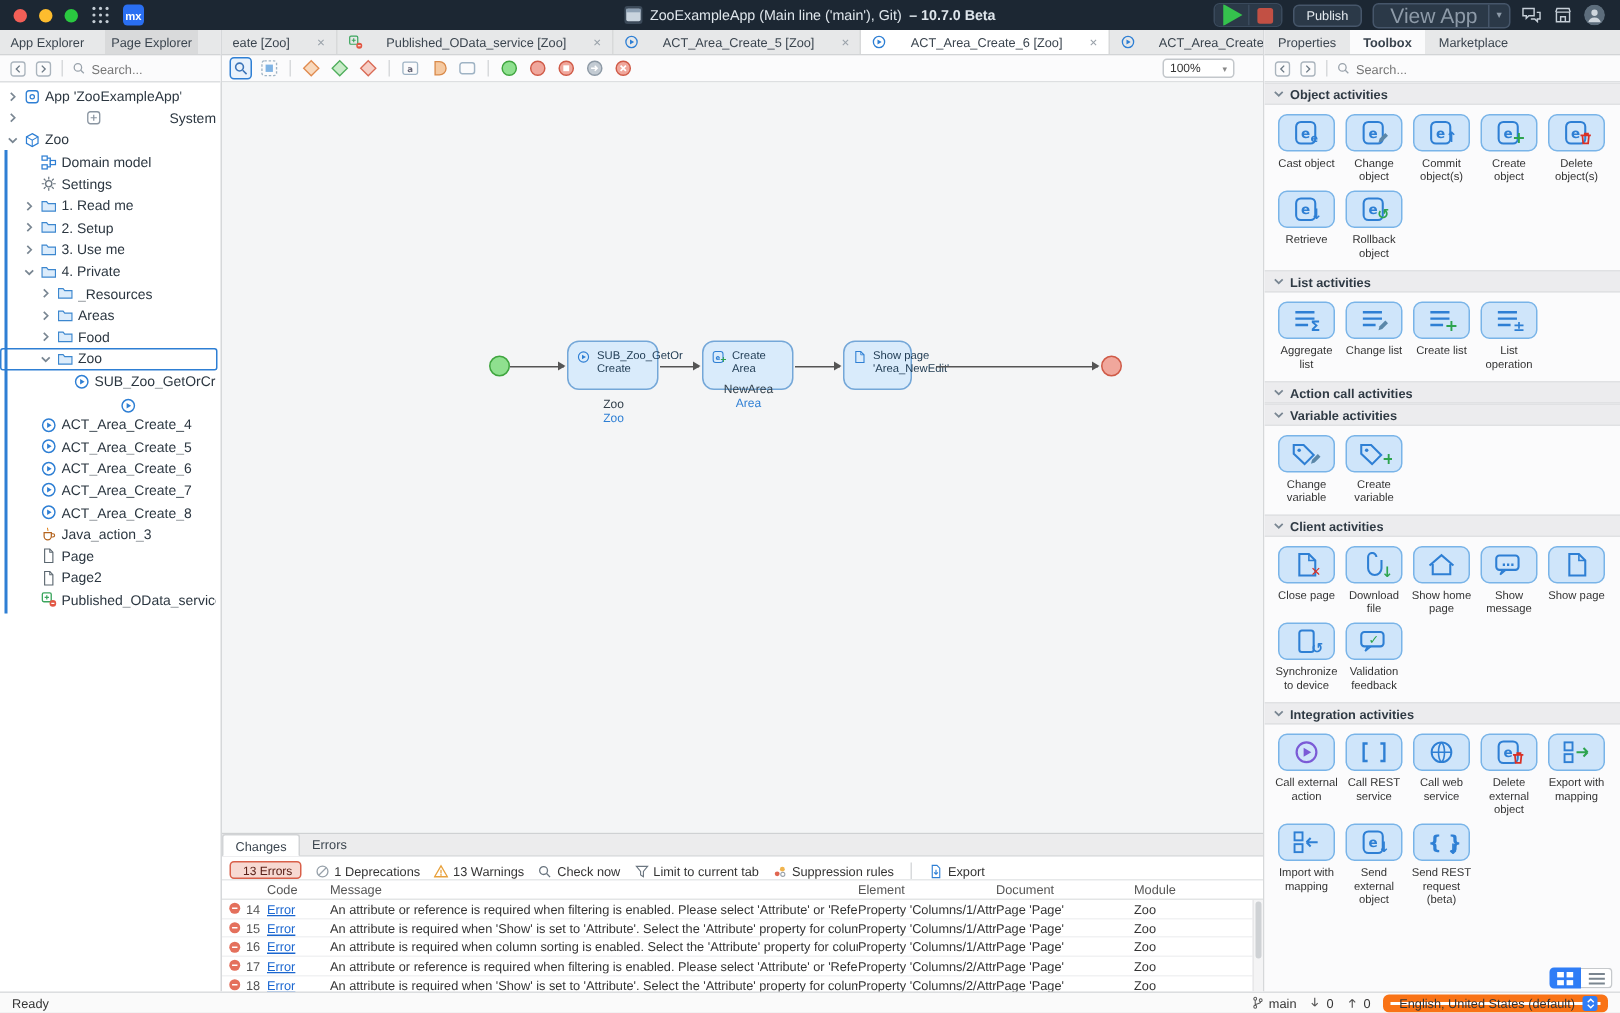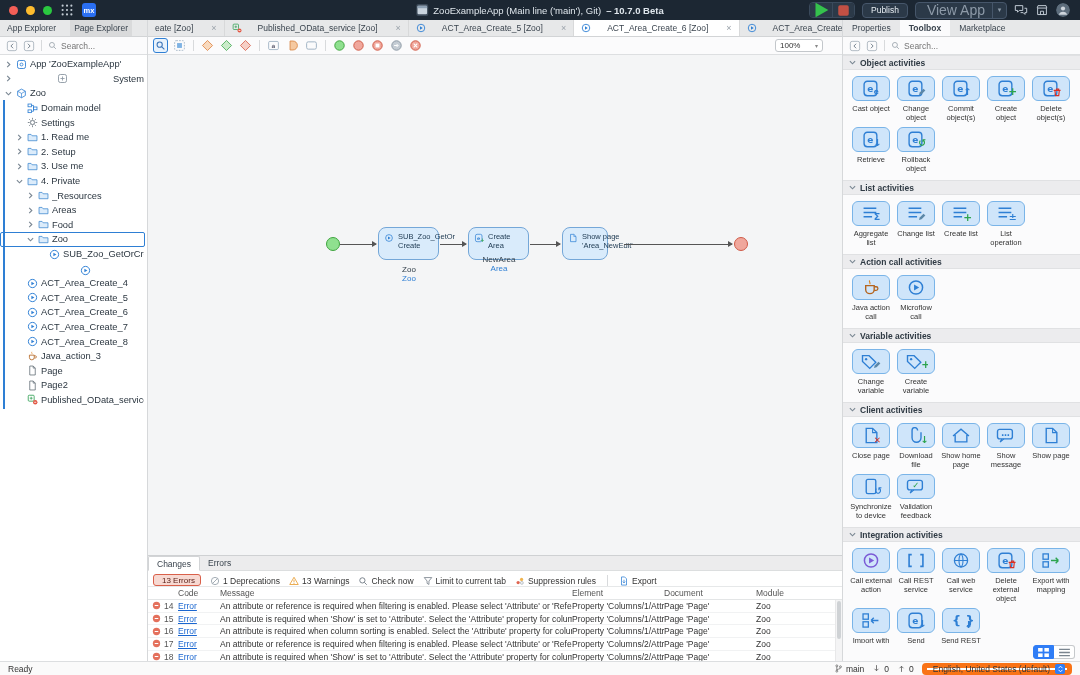--- a/index.html
+++ b/index.html
@@ -1061,41 +1061,20 @@
             </div>
           </div>
           <div class="tsec-h">
             <span class="schev">
               <svg viewBox="0 0 8 8" xmlns="http://www.w3.org/2000/svg">
                 <path d="M1 2.5l3 3 3-3" fill="none" stroke="#7a8793" stroke-width="1.3"></path>
               </svg>
             </span>
             <span class="stitle">Action call activities</span>
           </div>
-          <div class="titems">
-            <div class="titem">
-              <div class="ttile">
-                <svg viewBox="0 0 22 16" xmlns="http://www.w3.org/2000/svg">
-                  <path d="M6 6.2h8v3.6a4 4 0 0 1-8 0z" fill="none" stroke="#b4641e" stroke-width="1.3"></path>
-                  <path d="M14 7.3h1.8a1.7 1.7 0 0 1 0 3.4H14" fill="none" stroke="#b4641e" stroke-width="1.2"></path>
-                  <path d="M9.8 1.4c-1.2 1.3 1.2 2 0 3.4" fill="none" stroke="#e0821c" stroke-width="1.1"></path>
-                </svg>
-              </div>
-              <div class="tilabel">Java action call</div>
-            </div>
-            <div class="titem">
-              <div class="ttile">
-                <svg viewBox="0 0 22 16" xmlns="http://www.w3.org/2000/svg">
-                  <circle cx="11" cy="8" r="6.2" fill="none" stroke="#2e7fd4" stroke-width="1.4"></circle>
-                  <path d="M9.2 5.2l4.8 2.8-4.8 2.8z" fill="#2e7fd4"></path>
-                </svg>
-              </div>
-              <div class="tilabel">Microflow call</div>
-            </div>
-          </div>
           <div class="tsec-h">
             <span class="schev">
               <svg viewBox="0 0 8 8" xmlns="http://www.w3.org/2000/svg">
                 <path d="M1 2.5l3 3 3-3" fill="none" stroke="#7a8793" stroke-width="1.3"></path>
               </svg>
             </span>
             <span class="stitle">Variable activities</span>
           </div>
           <div class="titems">
             <div class="titem">

